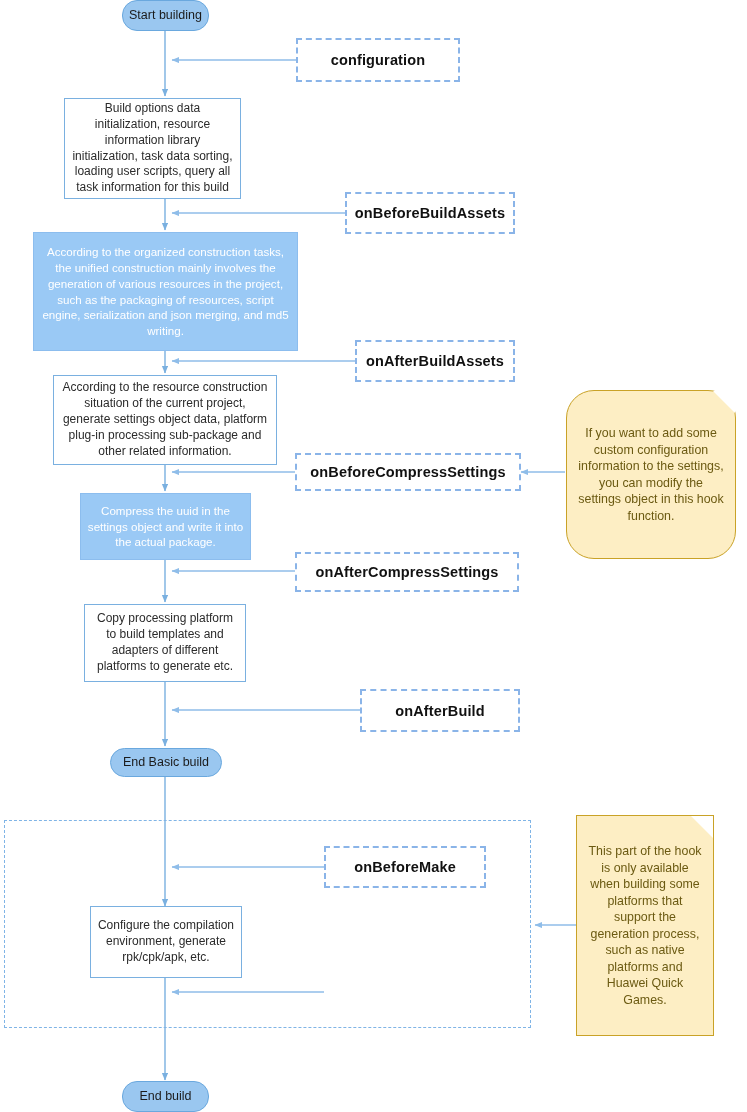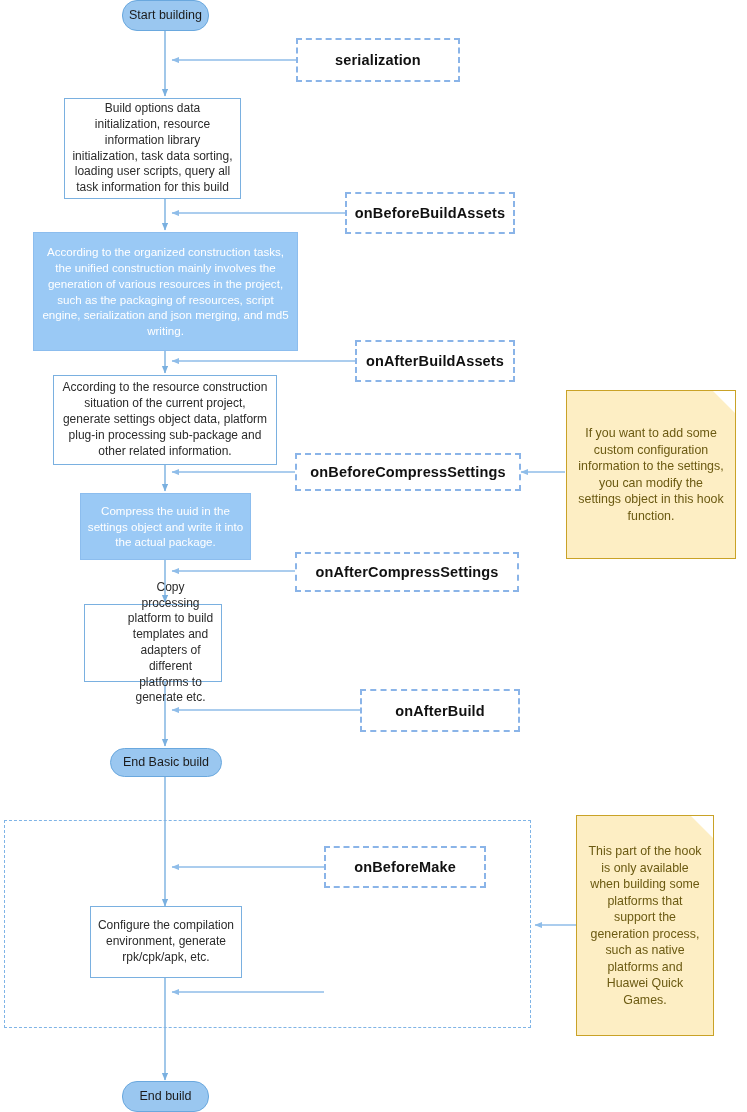--- a/index.html
+++ b/index.html
@@ -161,38 +161,38 @@
   </div>
 
   <div class="node process-white" style="left:53px; top:375px; width:224px; height:90px;text-align:center;">
     <span>According to the resource construction situation of the current project, generate settings object data, platform plug-in processing sub-package and other related information.</span>
   </div>
 
   <div class="node process-blue" style="left:80px; top:493px; width:171px; height:67px;">
     <span>Compress the uuid in the settings object and write it into the actual package.</span>
   </div>
 
-  <div class="node process-white" style="left:84px; top:604px; width:138px; height:78px;padding-left:41px;">
+  <div class="node process-white" style="left:84px; top:604px; width:162px; height:78px;">
     <span>Copy processing platform to build templates and adapters of different platforms to generate etc.</span>
   </div>
 
   <div class="node terminator" style="left:110px; top:748px; width:112px; height:29px;">
     <span>End Basic build</span>
   </div>
 
   <div class="node process-white" style="left:90px; top:906px; width:152px; height:72px;">
     <span>Configure the compilation environment, generate rpk/cpk/apk, etc.</span>
   </div>
 
   <div class="node terminator" style="left:122px; top:1081px; width:87px; height:31px;">
     <span>End build</span>
   </div>
 
   <div class="node hook" style="left:296px; top:38px; width:164px; height:44px;">
-    <span>serialization</span>
+    <span>configuration</span>
   </div>
 
   <div class="node hook" style="left:345px; top:192px; width:170px; height:42px;">
     <span>onBeforeBuildAssets</span>
   </div>
 
   <div class="node hook" style="left:355px; top:340px; width:160px; height:42px;">
     <span>onAfterBuildAssets</span>
   </div>
 
@@ -206,21 +206,21 @@
 
   <div class="node hook" style="left:360px; top:689px; width:160px; height:43px;">
     <span>onAfterBuild</span>
   </div>
 
   <div class="node hook" style="left:324px; top:846px; width:162px; height:42px;">
     <span>onBeforeMake</span>
   </div>
 
 
-  <div class="sticky" style="left:566px; top:390px; width:170px; height:169px;">
+  <div class="sticky" style="left:566px; top:390px; width:170px; height:169px;border-radius:28px;">
     <span class="fold-tri"></span>
     <span class="sticky-text">If you want to add some custom configuration information to the settings, you can modify the settings object in this hook function.</span>
   </div>
 
   <div class="sticky" style="left:576px; top:815px; width:138px; height:221px;">
     <span class="fold-tri"></span>
     <span class="sticky-text">This part of the hook is only available when building some platforms that support the generation process, such as native platforms and Huawei Quick Games.</span>
   </div>
 
 </div>

